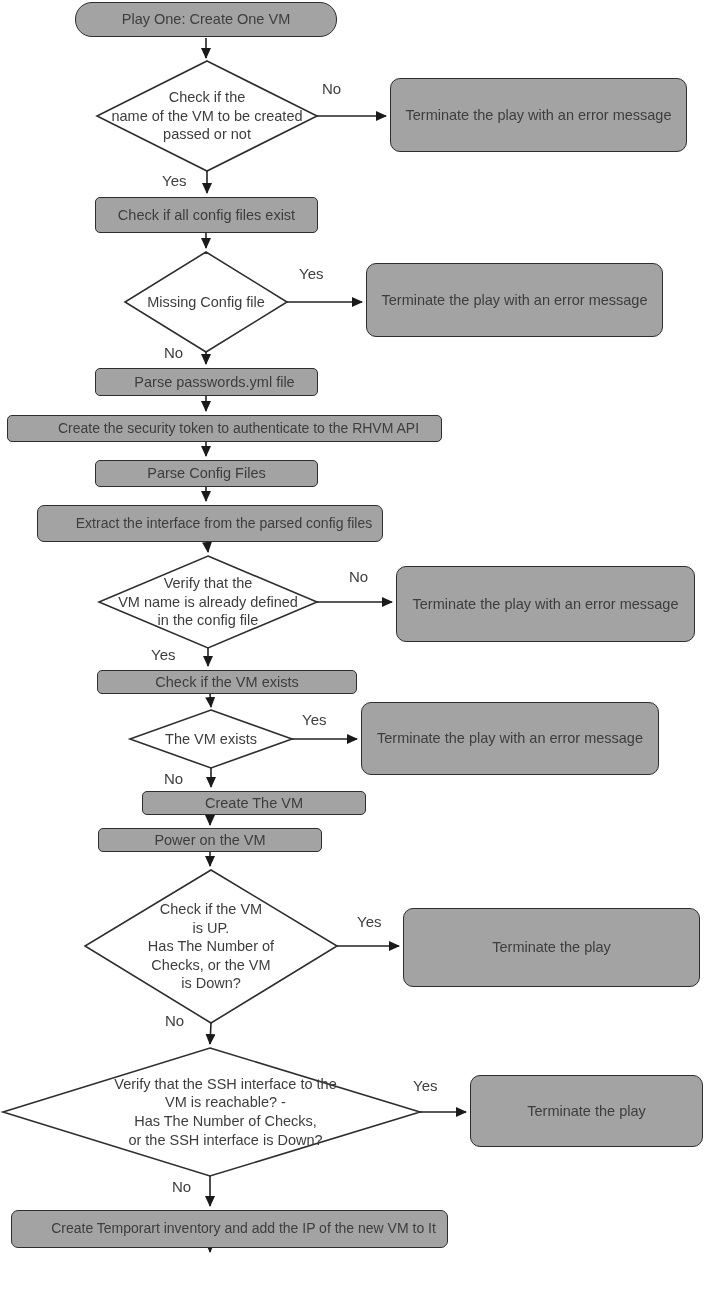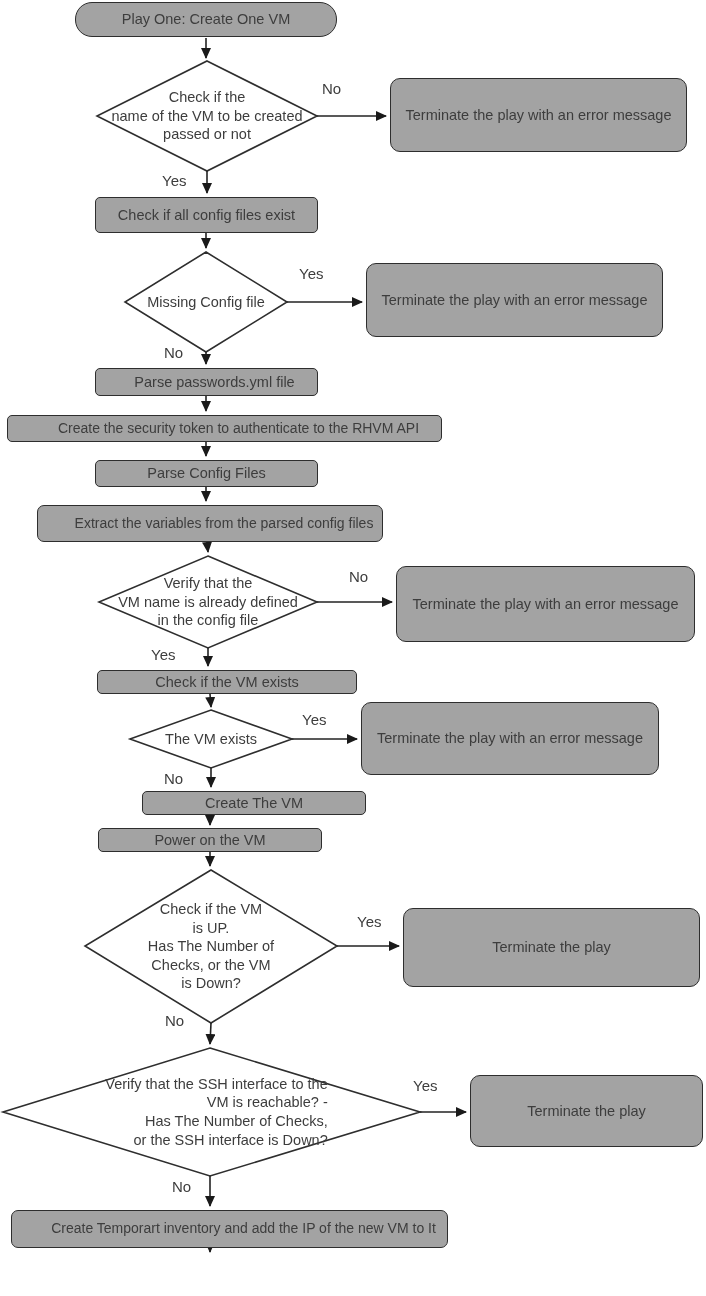--- a/index.html
+++ b/index.html
@@ -77,21 +77,21 @@
   <div class="node" style="left:95px;top:197px;width:223px;height:36px;border-radius:5px;">Check if all config files exist</div>
 
   <div class="node" style="left:366px;top:263px;width:297px;height:74px;border-radius:10px;">Terminate the play with an error message</div>
 
   <div class="node" style="left:95px;top:368px;width:223px;height:28px;border-radius:5px;padding-left:16px;">Parse passwords.yml file</div>
 
   <div class="node small" style="left:7px;top:415px;width:435px;height:27px;border-radius:5px;">Create the security token to authenticate to the RHVM API</div>
 
   <div class="node" style="left:95px;top:460px;width:223px;height:27px;border-radius:5px;">Parse Config Files</div>
 
-  <div class="node small" style="left:37px;top:505px;width:346px;height:37px;border-radius:7px;">Extract the variables from the parsed config files</div>
+  <div class="node small" style="left:37px;top:505px;width:346px;height:37px;border-radius:7px;">Extract the interface from the parsed config files</div>
 
   <div class="node" style="left:396px;top:566px;width:299px;height:76px;border-radius:10px;">Terminate the play with an error message</div>
 
   <div class="node" style="left:97px;top:670px;width:260px;height:24px;border-radius:5px;">Check if the VM exists</div>
 
   <div class="node" style="left:361px;top:702px;width:298px;height:73px;border-radius:10px;">Terminate the play with an error message</div>
 
   <div class="node" style="left:98px;top:791px;width:224px;height:24px;border-radius:5px;margin-left:44px;">Create The VM</div>
 
   <div class="node" style="left:98px;top:828px;width:224px;height:24px;border-radius:5px;">Power on the VM</div>
@@ -109,21 +109,21 @@
   <div class="dlabel" style="left:125px;top:252px;width:162px;height:100px;">Missing Config file</div>
   <div class="dlabel" style="left:99px;top:556px;width:218px;height:92px;">Verify that the
 VM name is already defined
 in the config file</div>
   <div class="dlabel" style="left:130px;top:710px;width:162px;height:58px;">The VM exists</div>
   <div class="dlabel" style="left:85px;top:870px;width:252px;height:153px;">Check if the VM
 is UP.
 Has The Number of
 Checks, or the VM
 is Down?</div>
-  <div class="dlabel" style="left:8px;top:1048px;width:417px;height:128px;text-align:right;">Verify that the SSH interface to the
+  <div class="dlabel" style="left:17px;top:1048px;width:417px;height:128px;">Verify that the SSH interface to the
 VM is reachable? -
 Has The Number of Checks,
 or the SSH interface is Down?</div>
 
   <div class="elabel" style="left:322px;top:80px;">No</div>
   <div class="elabel" style="left:162px;top:172px;">Yes</div>
   <div class="elabel" style="left:299px;top:265px;">Yes</div>
   <div class="elabel" style="left:164px;top:344px;">No</div>
   <div class="elabel" style="left:349px;top:568px;">No</div>
   <div class="elabel" style="left:151px;top:646px;">Yes</div>

